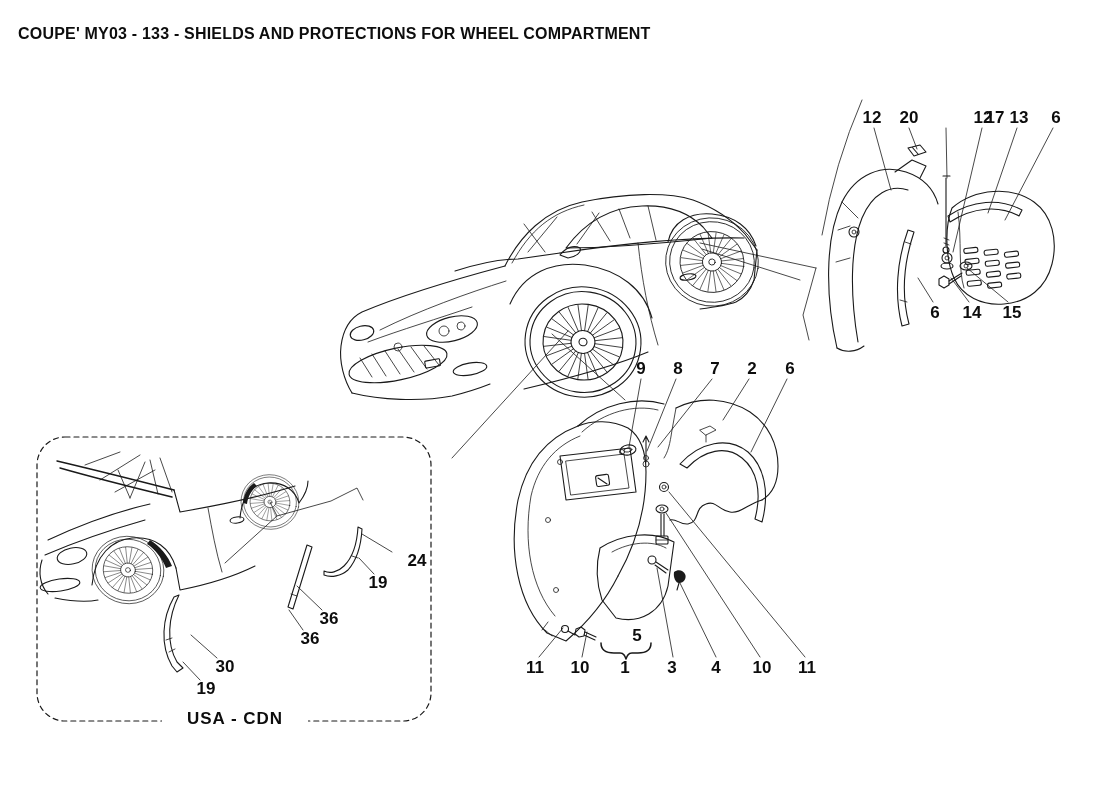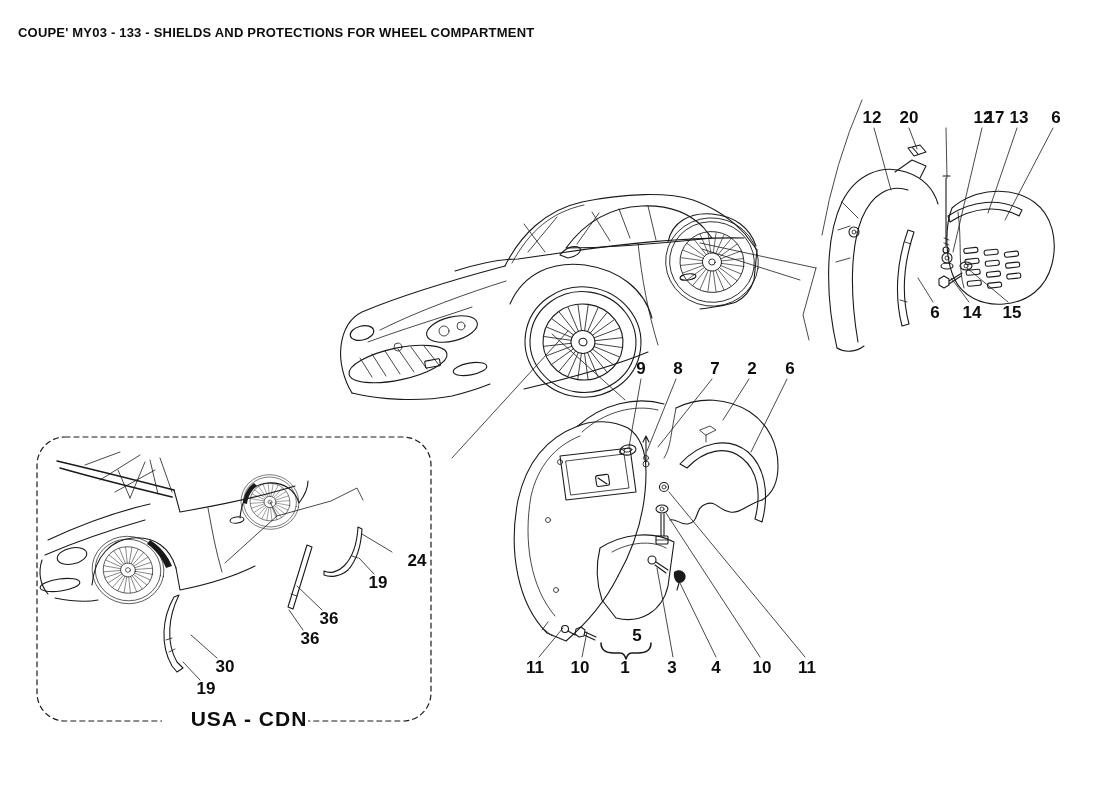--- a/index.html
+++ b/index.html
@@ -6,23 +6,23 @@
   .canvas{position:relative;width:1100px;height:800px;background:#ffffff;overflow:hidden;
           font-family:"Liberation Sans",sans-serif;color:#0d0d0d;}
   .art{position:absolute;left:0;top:0;}
   .art path,.art line,.art circle,.art ellipse,.art rect,.art polygon,.art polyline{
       fill:none;stroke:#1a1a1a;stroke-width:1.1;stroke-linecap:round;stroke-linejoin:round;}
   .art .thin{stroke-width:0.8;}
   .art .thick{stroke-width:1.5;}
   .art .fillb{fill:#1a1a1a;stroke:none;}
   .art .white{fill:#ffffff;stroke:none;}
   .art .dash{stroke-dasharray:5 4;stroke-width:1.2;}
-  .title{position:absolute;left:18px;top:25px;font-size:13px;font-weight:bold;letter-spacing:.2px;white-space:nowrap;}
+  .title{position:absolute;left:18px;top:25px;font-size:16px;font-weight:bold;letter-spacing:.2px;white-space:nowrap;}
   .co{position:absolute;transform:translate(-50%,-50%);font-size:17px;font-weight:bold;line-height:1;}
-  .inset-label{position:absolute;transform:translate(-50%,-50%);font-size:21px;font-weight:bold;letter-spacing:1px;white-space:nowrap;margin-left:14px;}
+  .inset-label{position:absolute;transform:translate(-50%,-50%);font-size:17px;font-weight:bold;letter-spacing:1px;white-space:nowrap;}
 </style>
 </head>
 <body>
 
 <div class="canvas">
 
   <svg class="art" width="1100" height="800" viewBox="0 0 1100 800" xmlns="http://www.w3.org/2000/svg">
     <defs>
       <g id="wheel">
         <circle r="58"></circle>

